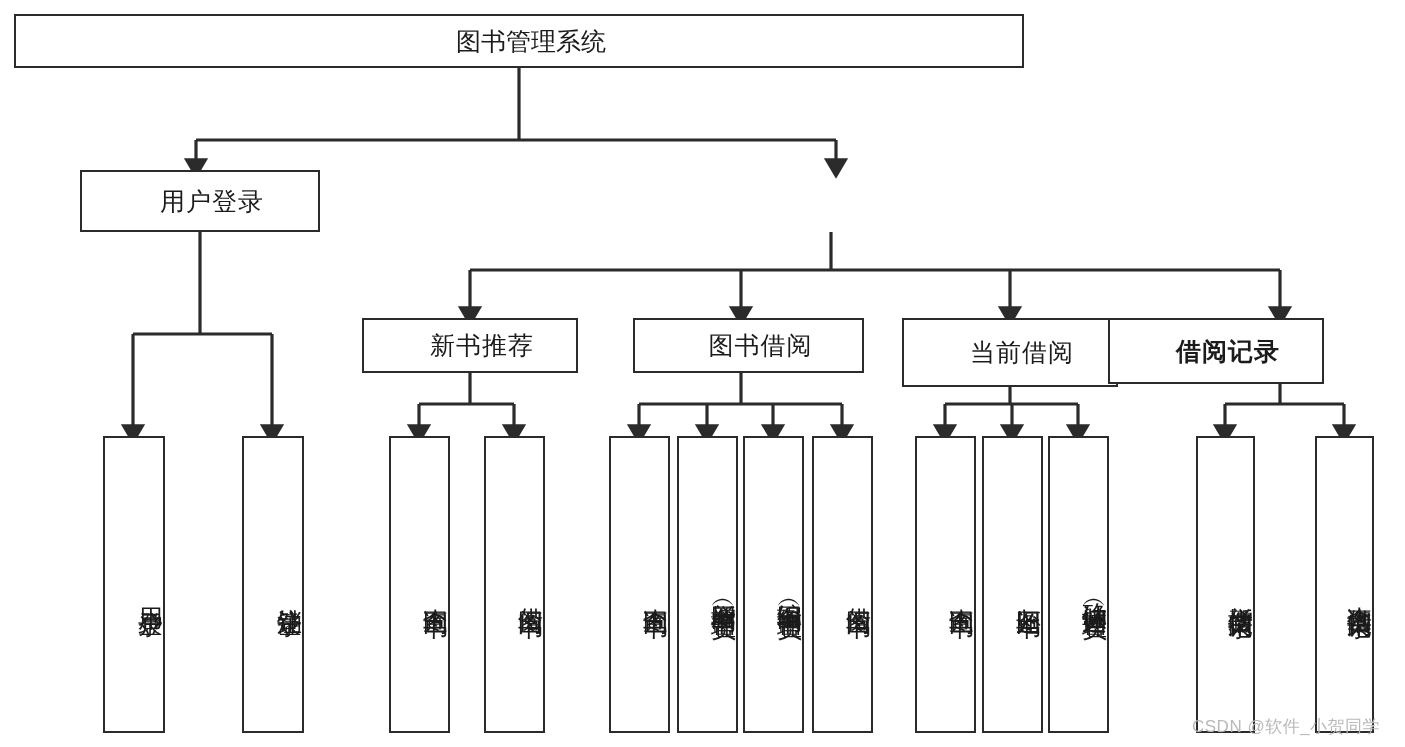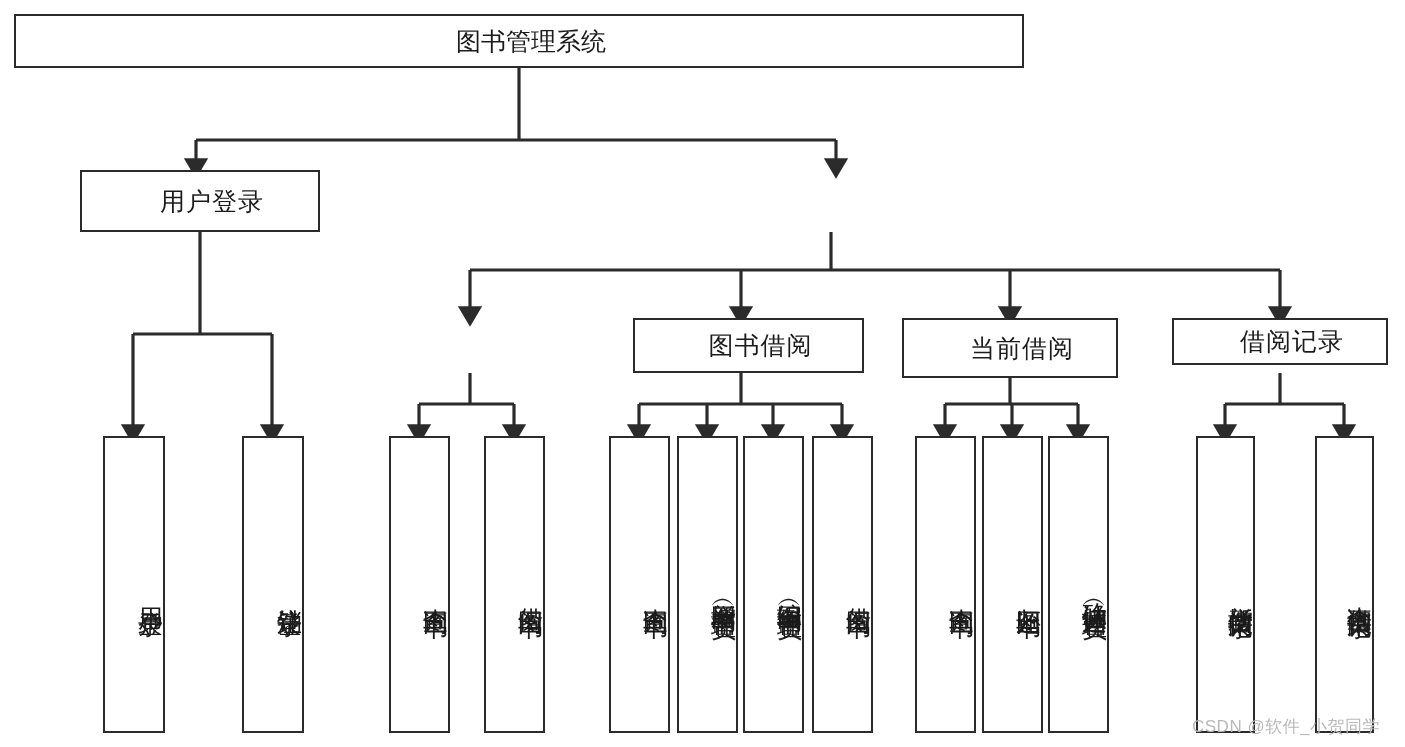--- a/index.html
+++ b/index.html
@@ -124,27 +124,30 @@
   </svg>
 
   <div class="node root" style="left:14px; top:14px; width:1010px; height:54px;">
     <span>图书管理系统</span>
   </div>
 
   <div class="node horiz" style="left:80px; top:170px; width:240px; height:62px;">
     <span>用户登录</span>
   </div>
 
+  <div class="node horiz" style="left:362px; top:318px; width:216px; height:55px;">
+    <span>新书推荐</span>
+  </div>
   <div class="node horiz" style="left:633px; top:318px; width:231px; height:55px;">
     <span>图书借阅</span>
   </div>
-  <div class="node horiz" style="left:902px; top:318px; width:216px; height:60px;">
+  <div class="node horiz" style="left:902px; top:318px; width:216px; height:69px;">
     <span>当前借阅</span>
   </div>
-  <div class="node horiz" style="left:1172px; top:318px; width:216px; height:47px;">
+  <div class="node horiz" style="left:1108px; top:318px; width:216px; height:66px;font-weight:bold;">
     <span>借阅记录</span>
   </div>
 
   <div class="node vert" style="left:103px; top:436px; width:62px; height:297px;">
     <span class="vtext">用户登录</span>
   </div>
   <div class="node vert" style="left:242px; top:436px; width:62px; height:297px;">
     <span class="vtext">注销登录</span>
   </div>
 

